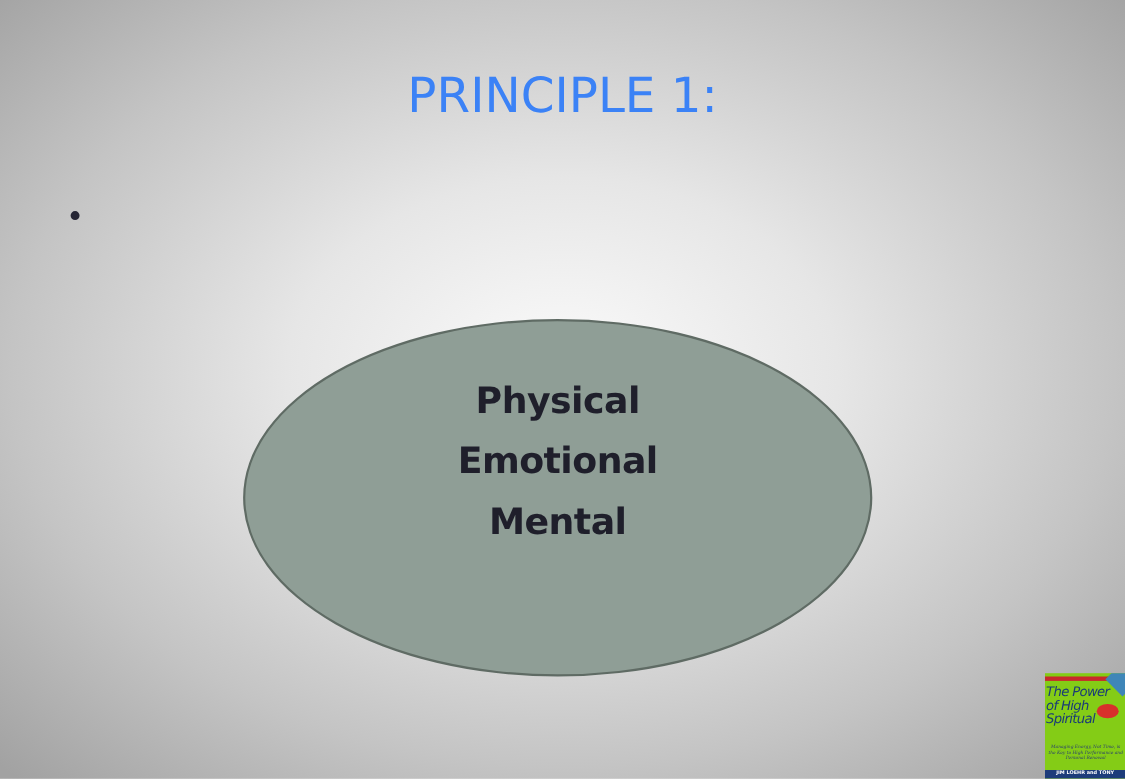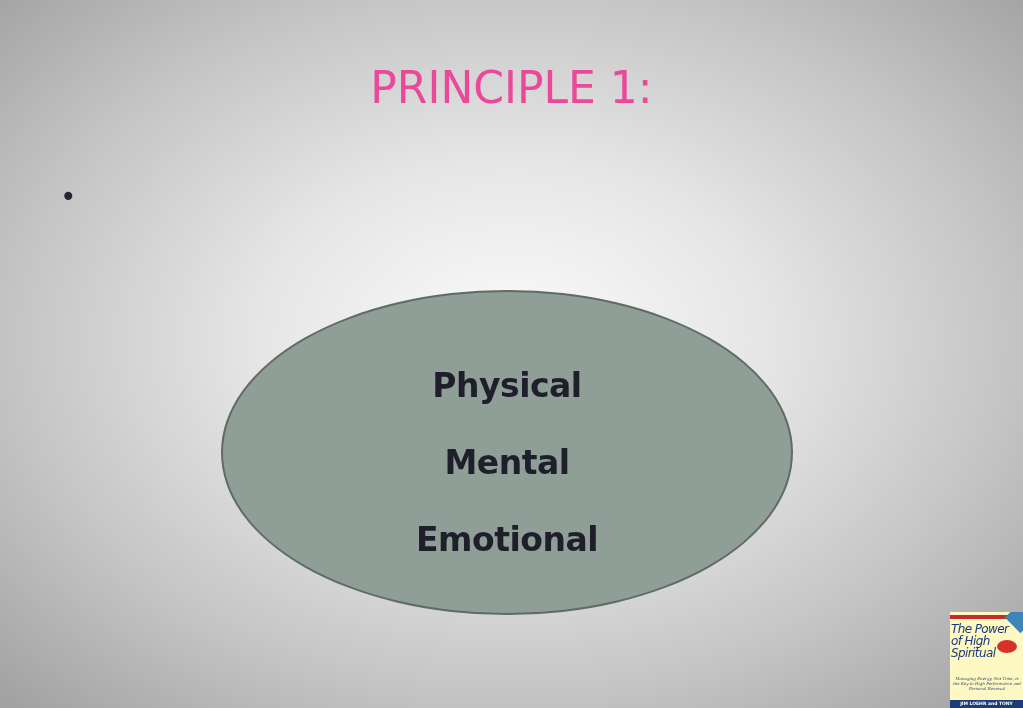--- a/index.html
+++ b/index.html
@@ -5,21 +5,21 @@
     html, body { margin: 0; padding: 0; }
     body {
       width: 1023px; height: 708px; overflow: hidden; position: relative;
       background: radial-gradient(ellipse 70% 72% at 50% 48%, #fbfbfb 0%, #e6e6e6 35%, #c4c4c4 70%, #a2a2a2 100%);
       font-family: "DejaVu Sans", "Liberation Sans", sans-serif;
       color: #262635;
     }
     .title {
       position: absolute; left: 0; width: 1023px; top: 62px;
       text-align: center; font-size: 44px; font-weight: normal;
-      letter-spacing: 0px; color: #ec4899;
+      letter-spacing: 0px; color: #3b82f6;
       font-family: "DejaVu Sans", sans-serif;
     }
     .bullets {
       position: absolute; left: 58px; top: 172px; width: 930px;
       margin: 0; padding: 0; list-style: none;
     }
     .bullet-item {
       position: relative; padding-left: 38px;
       font-size: 31px; line-height: 49px; color: #262635;
       font-family: "DejaVu Sans", sans-serif;
@@ -36,24 +36,24 @@
       box-sizing: border-box;
     }
     .ellipse-text {
       position: absolute; left: 221px; top: 336px; width: 572px;
       text-align: center;
       font-family: "DejaVu Sans", sans-serif;
       font-weight: bold; font-size: 33px; line-height: 55px;
       color: #1f1f2b;
       letter-spacing: -0.5px;
     }
-    .ellipse-line { display: block; margin-top: 22px; }
+    .ellipse-line { display: block; }
     .book {
       position: absolute; left: 950px; top: 612px; width: 74px; height: 96px;
-      background: #fef9c3; box-sizing: border-box; overflow: hidden;
+      background: #84cc16; box-sizing: border-box; overflow: hidden;
       font-family: "DejaVu Serif", serif;
     }
     .book-topbar {
       position: absolute; left: 0; top: 3px; width: 60px; height: 4px; background: #c8292c;
       font-size: 3px; color: #fff;
     }
     .book-badge {
       position: absolute; right: -6px; top: -2px; width: 22px; height: 18px;
       background: #3f86b8; transform: rotate(45deg);
     }
@@ -84,22 +84,22 @@
 
 <ul class="bullets">
   <li class="bullet-item">
     <span class="bullet-dot">•</span>
   </li>
 </ul>
 
 <div class="ellipse"></div>
 <div class="ellipse-text">
   <span class="ellipse-line">Physical</span>
+  <span class="ellipse-line">Emotional</span>
   <span class="ellipse-line">Mental</span>
-  <span class="ellipse-line">Emotional</span>
 </div>
 
 <div class="book">
   <div class="book-topbar"></div>
   <div class="book-badge"></div>
   <div class="book-title">
     <span>The Power</span>
     <span>of High</span>
     <span>Spiritual</span>
   </div>

